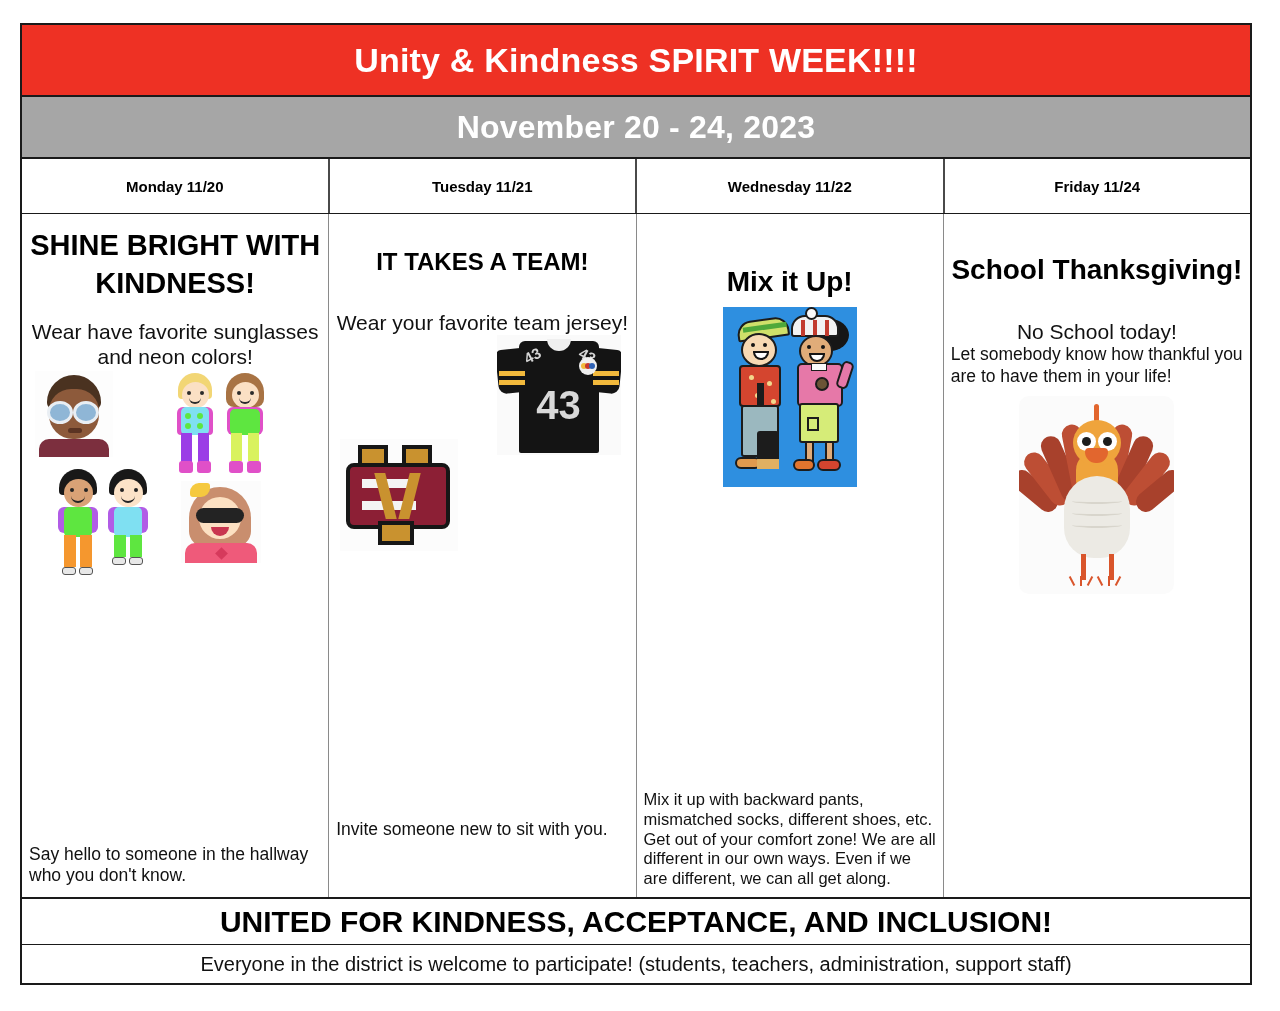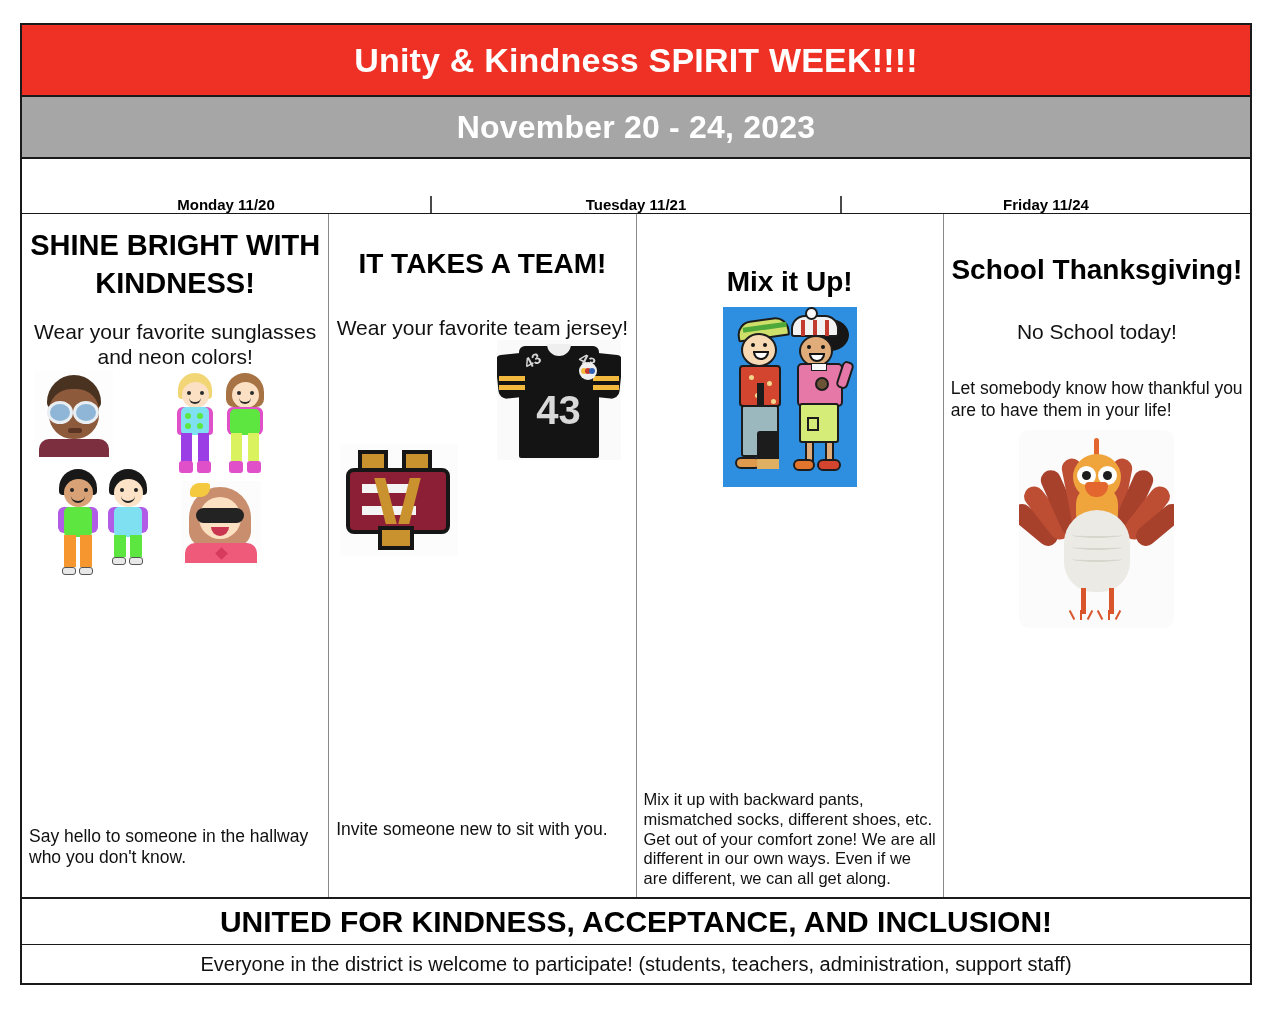--- a/index.html
+++ b/index.html
@@ -27,21 +27,20 @@
     letter-spacing: .2px;
     border-bottom: 2px solid #1a1a1a;
   }
   .banner-title { background: #ee3124; font-size: 34px; }
   .banner-sub   { background: #a6a6a6; font-size: 32px; flex: 0 0 62px; }
 
   .dayhead-row {
     flex: 0 0 55px;
     display: flex;
     border-bottom: 1px solid #1a1a1a;
-    align-items: flex-end;
   }
   .dayhead {
     flex: 1 1 0;
     display: flex; align-items: center; justify-content: center;
     font-size: 15px; font-weight: bold; color: #000;
     border-right: 2px solid #4a4a4a;
   }
   .dayhead:last-child { border-right: none; }
 
   .body-row {
@@ -249,29 +248,32 @@
   </div>
 
   <div class="dayhead-row">
     <div class="dayhead">
         <span>Monday 11/20</span>
       </div>
     <div class="dayhead">
         <span>Tuesday 11/21</span>
       </div>
     <div class="dayhead">
+        <span>Wednesday 11/22</span>
+      </div>
+    <div class="dayhead">
         <span>Friday 11/24</span>
       </div>
   </div>
 
   <div class="body-row">
 
     <div class="col">
       <div class="head" style="font-size:29px; margin-top:6px;">SHINE BRIGHT WITH KINDNESS!</div>
-      <div class="sub" style="margin-top:16px;">Wear your favorite sunglasses and neon colors!</div>
+      <div class="sub" style="margin-top:16px;">Wear have favorite sunglasses and neon colors!</div>
 
       <div class="mon-art">
 
         <div class="kid-boy-sg art">
           <div class="hair"></div>
             <div class="face"></div>
           <div class="glassL"></div>
             <div class="glassR"></div>
           <div class="mouth"></div>
             <div class="shirt"></div>
@@ -354,25 +356,25 @@
             <div class="bow"></div>
             <div class="faceg"></div>
           <div class="sun"></div>
             <div class="mouthg"></div>
           <div class="shirtg"></div>
             <div class="heart"></div>
         </div>
       </div>
 
       <div class="spacer"></div>
-      <div class="para" style="margin-bottom:24px;">Say hello to someone in the hallway who you don't know.</div>
+      <div class="para" style="margin-bottom:6px;">Say hello to someone in the hallway who you don't know.</div>
     </div>
 
     <div class="col">
-      <div class="head" style="font-size:28px; margin-top:26px;">IT TAKES A TEAM!</div>
+      <div class="head" style="font-size:24px; margin-top:26px;">IT TAKES A TEAM!</div>
       <div class="sub" style="margin-top:32px;">Wear your favorite team jersey!</div>
 
       <div class="jersey-wrap">
         <div class="jersey art">
           <div class="slv-l"></div>
             <div class="slv-r"></div>
           <div class="body"></div>
           <div class="neck"></div>
           <div class="stripe" style="left:2px;  top:36px; width:26px;"></div>
           <div class="stripe" style="left:2px;  top:45px; width:26px;"></div>
@@ -457,21 +459,21 @@
         </div>
       </div>
 
       <div class="spacer"></div>
       <div class="para para-sm" style="margin-bottom:4px;">Mix it up with backward pants, mismatched socks, different shoes, etc. Get out of your comfort zone! We are all different in our own ways. Even if we are different, we can all get along.</div>
     </div>
 
     <div class="col">
       <div class="head" style="font-size:28px; margin-top:32px;">School Thanksgiving!</div>
       <div class="sub" style="margin-top:30px;">No School today!</div>
-      <div class="para" style="margin-top:34px;">Let somebody know how thankful you are to have them in your life!</div>
+      <div class="para" style="">Let somebody know how thankful you are to have them in your life!</div>
 
       <div class="turkey art">
         <div class="tailwrap">
           <div class="feather" style="left:6px;  top:50px; width:20px; height:54px; background:#a8412c; transform:rotate(-50deg);"></div>
           <div class="feather" style="left:18px; top:34px; width:20px; height:62px; background:#bd4e34; transform:rotate(-38deg);"></div>
           <div class="feather" style="left:32px; top:20px; width:20px; height:70px; background:#a8412c; transform:rotate(-24deg);"></div>
           <div class="feather" style="left:48px; top:10px; width:20px; height:74px; background:#bd4e34; transform:rotate(-11deg);"></div>
           <div class="feather" style="left:88px; top:10px; width:20px; height:74px; background:#bd4e34; transform:rotate(11deg);"></div>
           <div class="feather" style="left:104px;top:20px; width:20px; height:70px; background:#a8412c; transform:rotate(24deg);"></div>
           <div class="feather" style="left:118px;top:34px; width:20px; height:62px; background:#bd4e34; transform:rotate(38deg);"></div>

